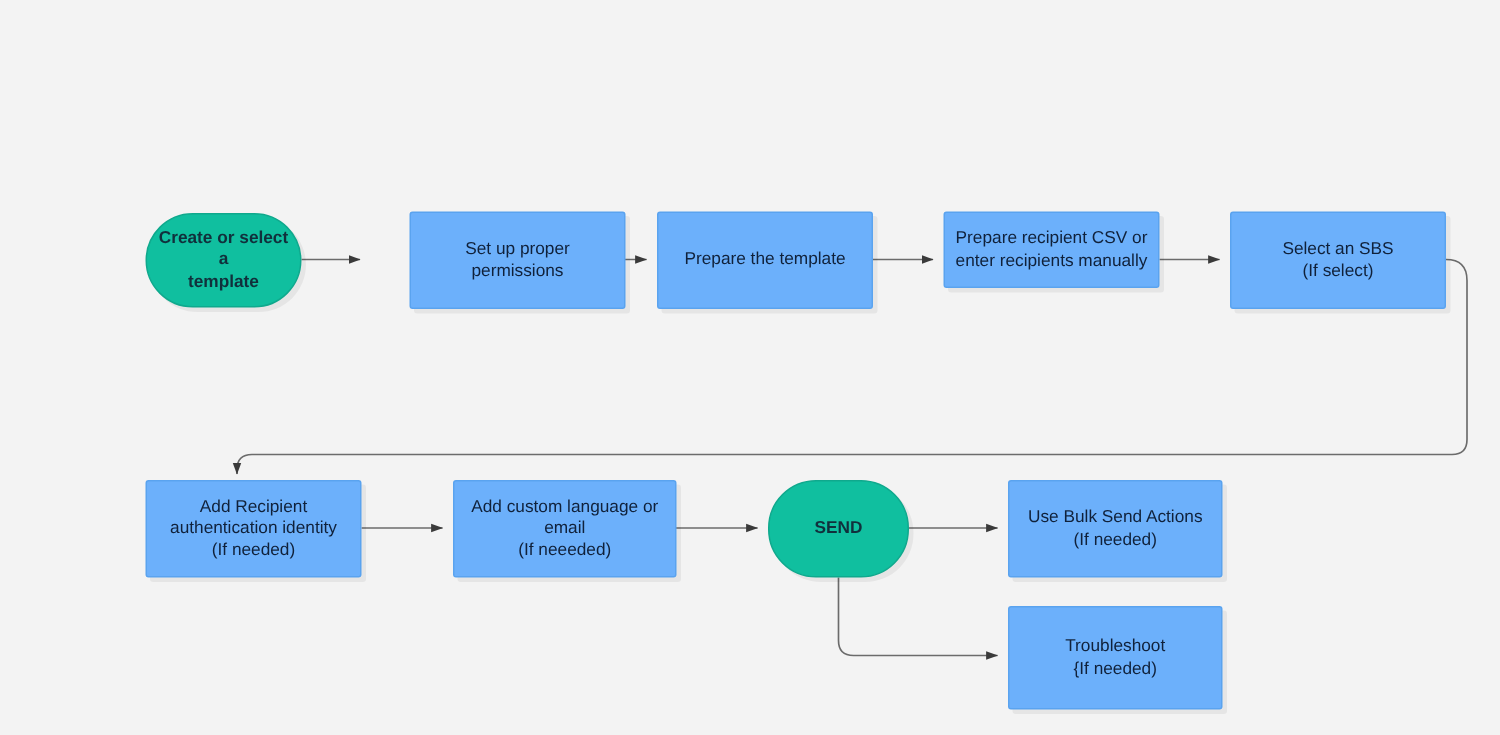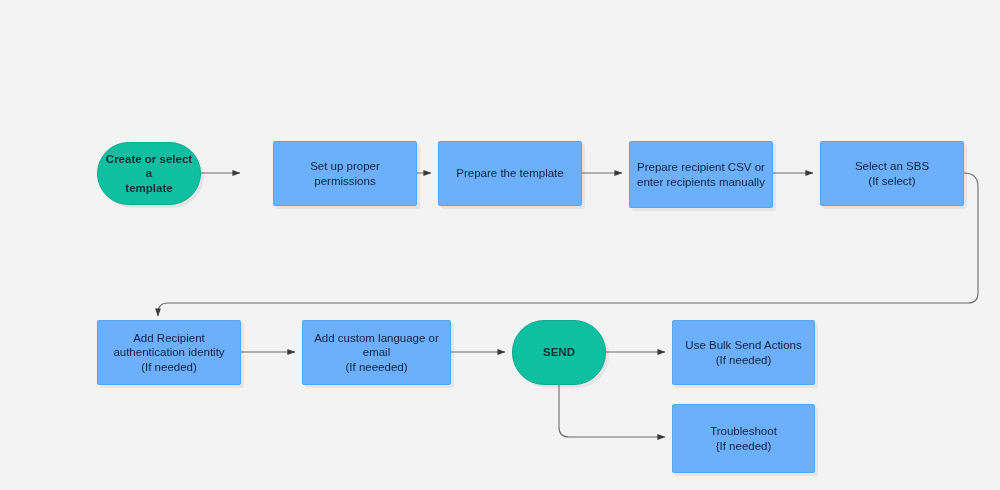--- a/index.html
+++ b/index.html
@@ -92,21 +92,21 @@
   </div>
 
   <div class="node process" style="left:247px; top:141px; width:144px; height:65px;margin-left:26px;">
     <span class="lbl">Set up proper permissions</span>
   </div>
 
   <div class="node process" style="left:438px; top:141px; width:144px; height:65px;">
     <span class="lbl">Prepare the template</span>
   </div>
 
-  <div class="node process" style="left:629px; top:141px; width:144px; height:67px;">
+  <div class="node process" style="left:629px; top:141px; width:144px; height:51px;">
     <span class="lbl">Prepare recipient CSV or
 enter recipients manually</span>
   </div>
 
   <div class="node process" style="left:820px; top:141px; width:144px; height:65px;">
     <span class="lbl">Select an SBS
 (If select)</span>
   </div>
 
   <div class="node process" style="left:97px; top:320px; width:144px; height:65px;justify-content:flex-end;">

